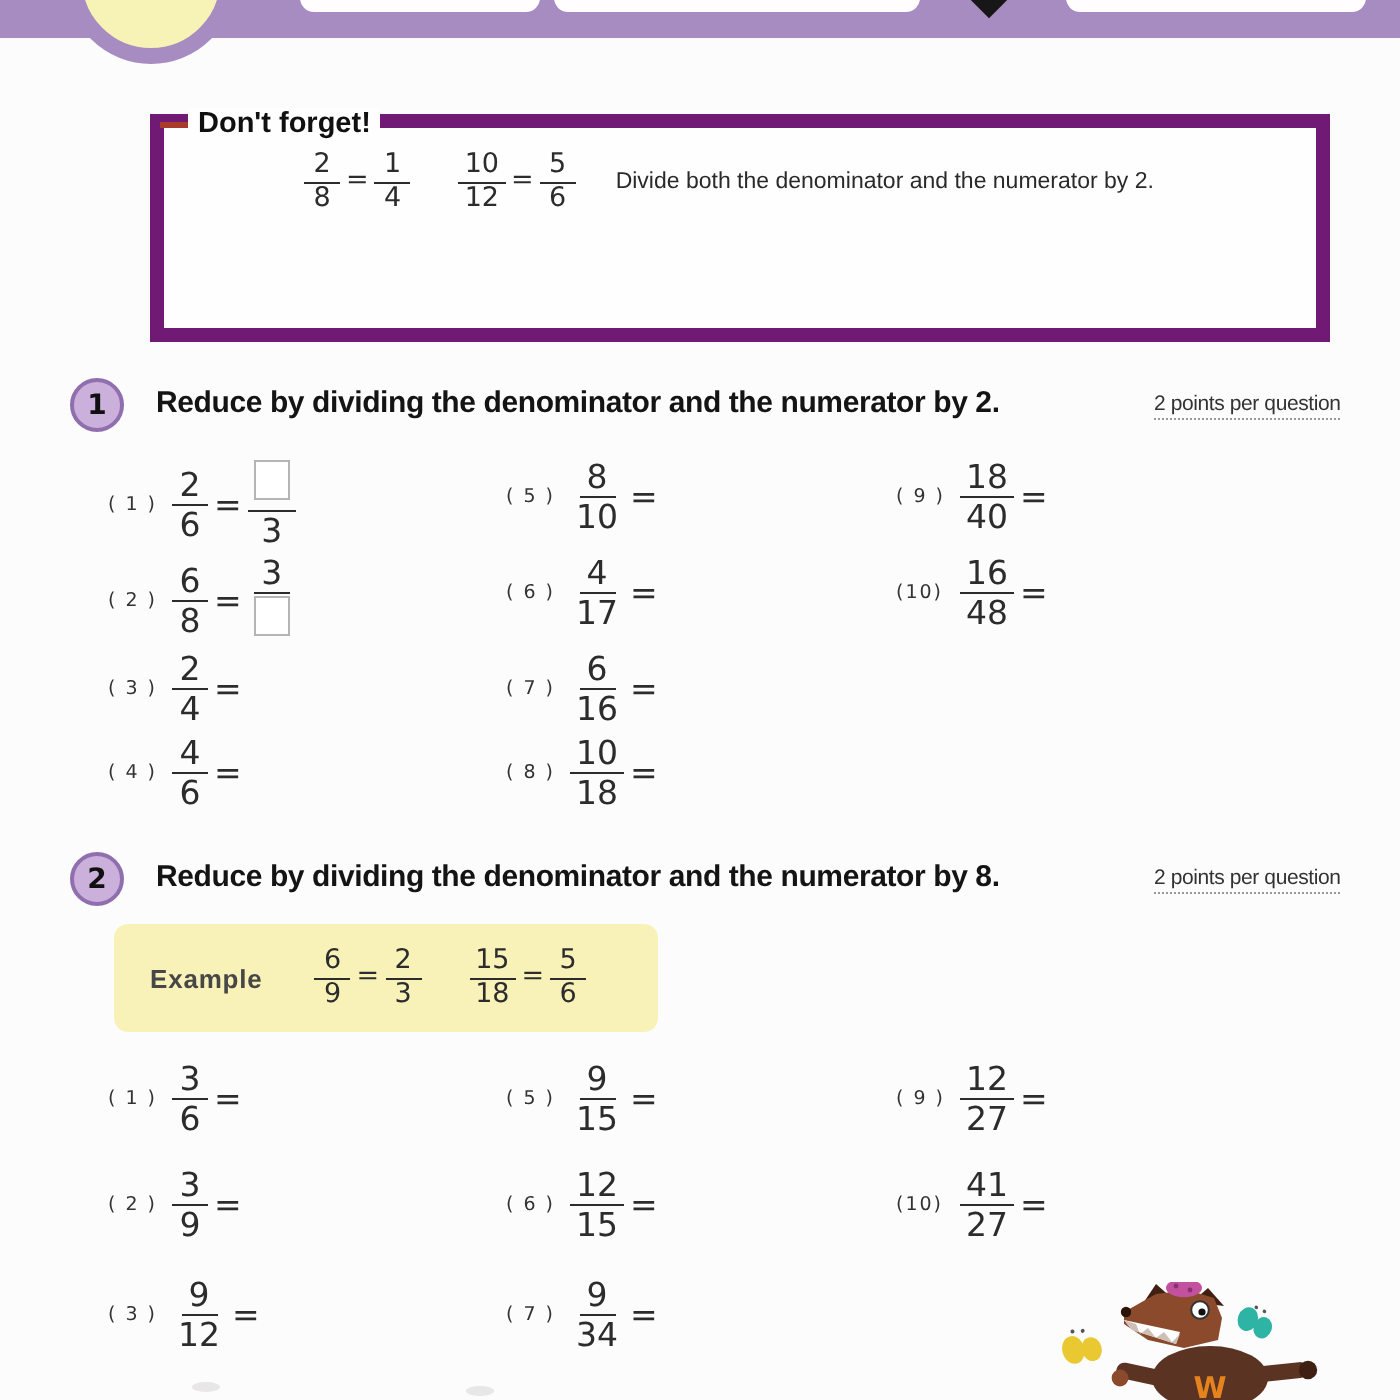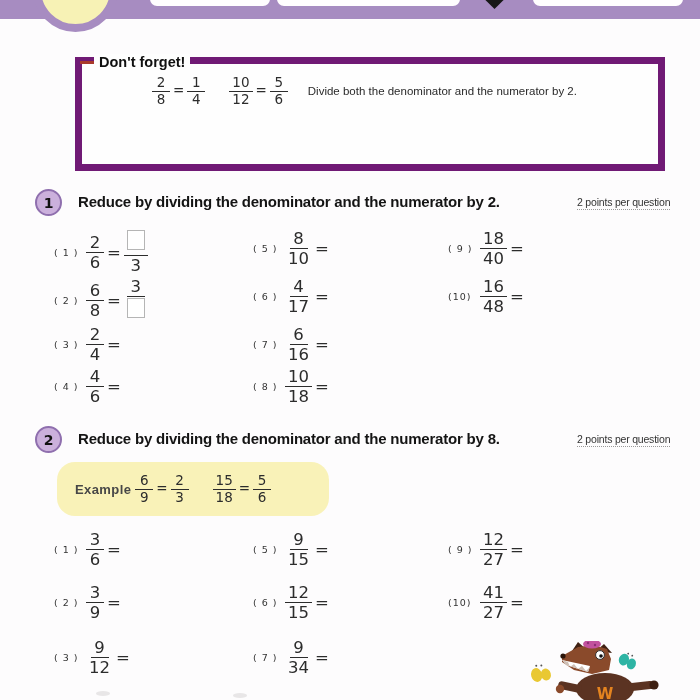--- a/index.html
+++ b/index.html
@@ -44,22 +44,22 @@
     font-family:"DejaVu Sans", sans-serif;}
   .sec-title{position:absolute;left:78px;font-size:15px;font-weight:bold;color:#141414;
     letter-spacing:-0.2px;white-space:nowrap;}
   .points{position:absolute;left:577px;font-size:10.5px;color:#333;
     border-bottom:1.5px dotted #999;padding-bottom:1px;letter-spacing:-0.2px;white-space:nowrap;}
   .problem{position:absolute;display:flex;align-items:center;}
   .plabel{width:32px;flex:none;font-size:9.5px;color:#333;letter-spacing:1px;
     font-family:"DejaVu Sans", sans-serif;white-space:nowrap;}
   
   .example-box{position:absolute;left:57px;top:462px;width:272px;height:54px;
-    background:#f9f2b8;border-radius:18px;display:flex;align-items:center;
-    padding-left:18px;gap:4px;box-sizing:border-box;}
+    background:#f9f2b8;border-radius:7px;display:flex;align-items:center;
+    padding-left:18px;gap:26px;box-sizing:border-box;}
   .example-label{font-size:13px;font-weight:bold;color:#474747;letter-spacing:0.4px;}
   
   .smudge{position:absolute;background:#cfcccc;opacity:.45;border-radius:50%;}
   .mascot{position:absolute;left:520px;top:641px;}
 </style>
 </head>
 <body>
 
 <div class="header-bar"></div>
 <div class="header-box hbox1"></div>

